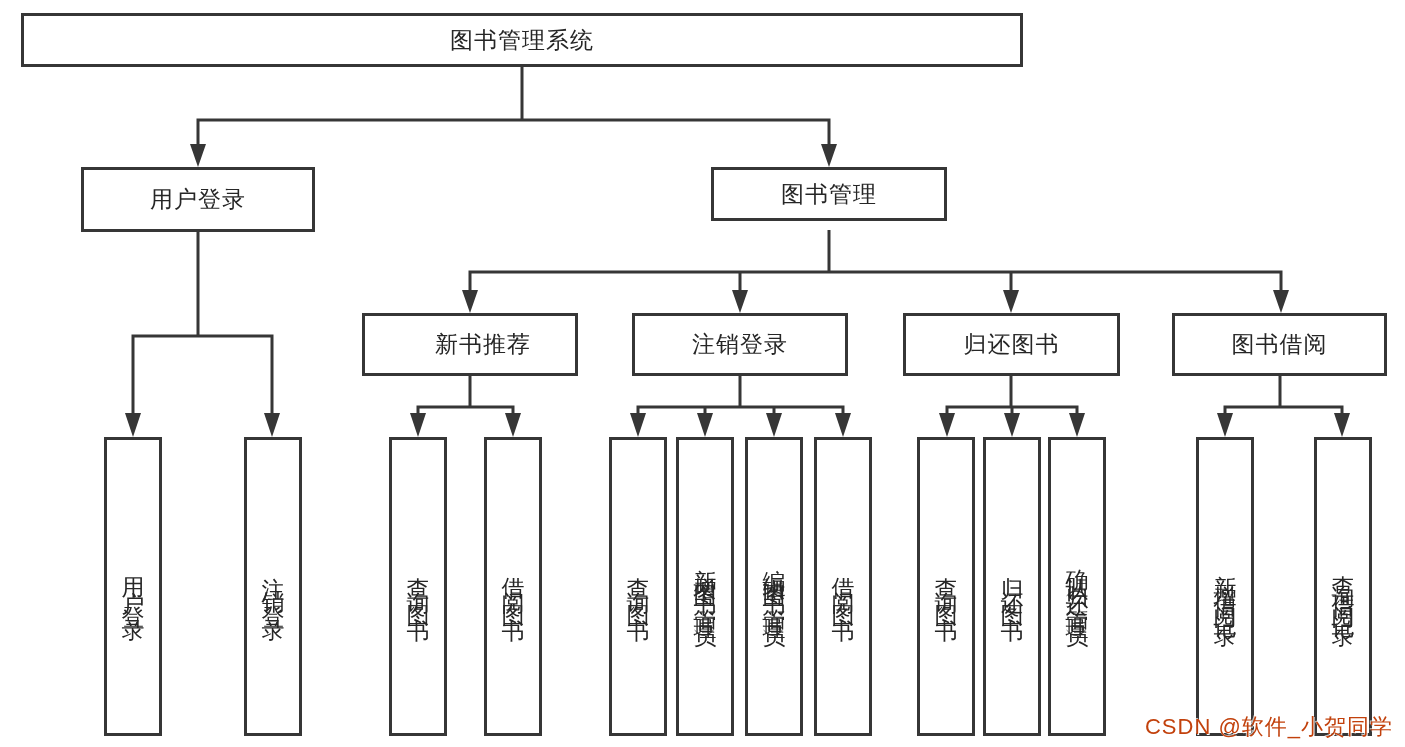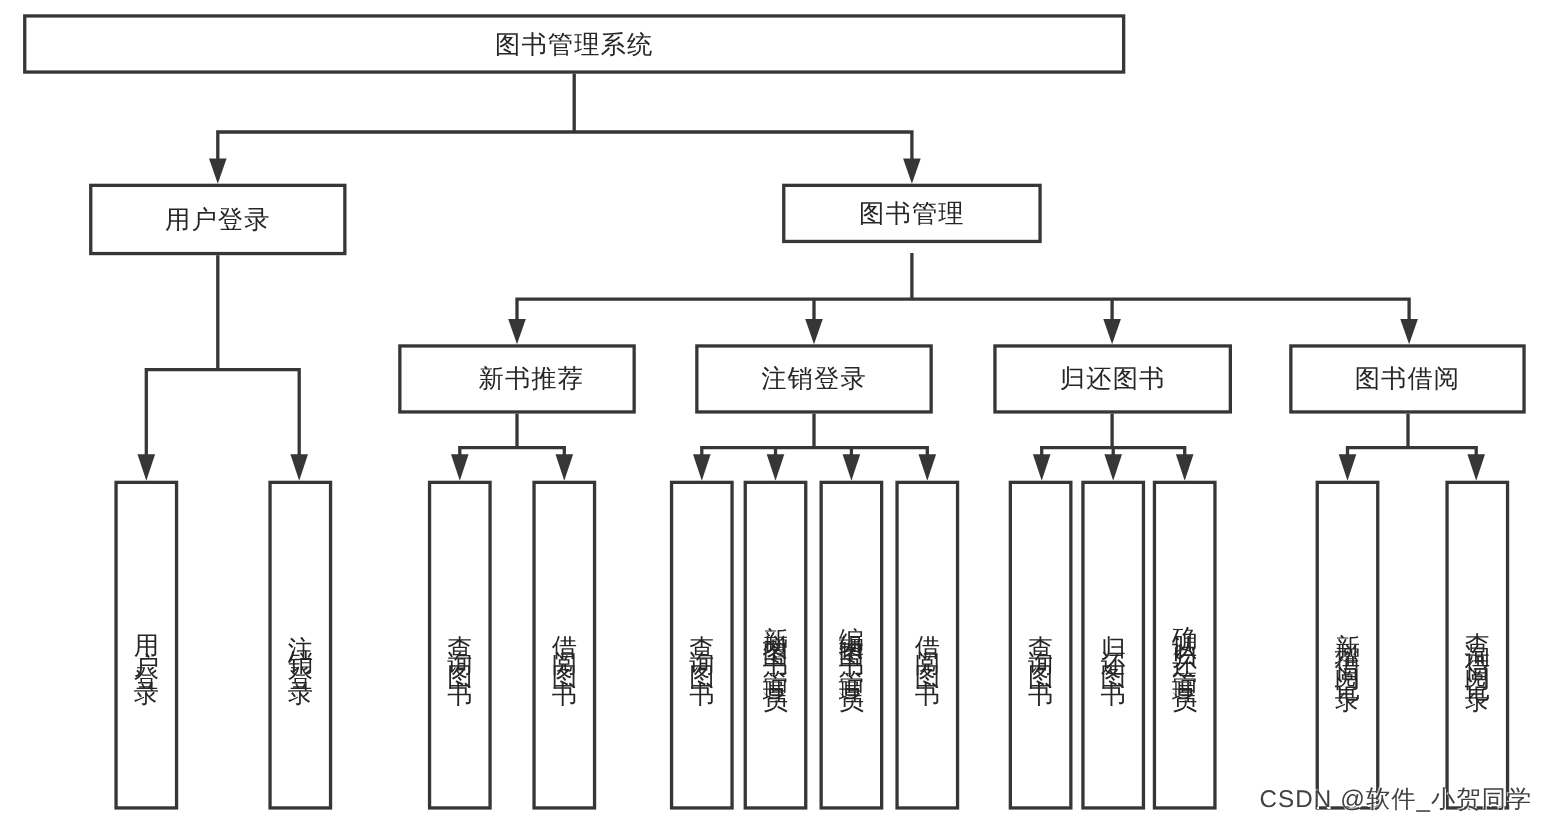--- a/index.html
+++ b/index.html
@@ -42,21 +42,21 @@
     color: #262626;
     white-space: nowrap;
   }
   .vtext.short { letter-spacing: 14px; }
   .vtext.mid   { letter-spacing: 10px; }
   .watermark {
     position: absolute;
     right: 12px;
     bottom: 5px;
     font-size: 22px;
-    color: #404040;
+    color: #c2410c;
     letter-spacing: 1px;
     text-shadow: 1px 1px 0 #ffffff, -1px -1px 0 rgba(255,255,255,0.7);
     z-index: 5;
     white-space: nowrap;
   }
 </style>
 </head>
 <body>
 
 <div class="canvas">

